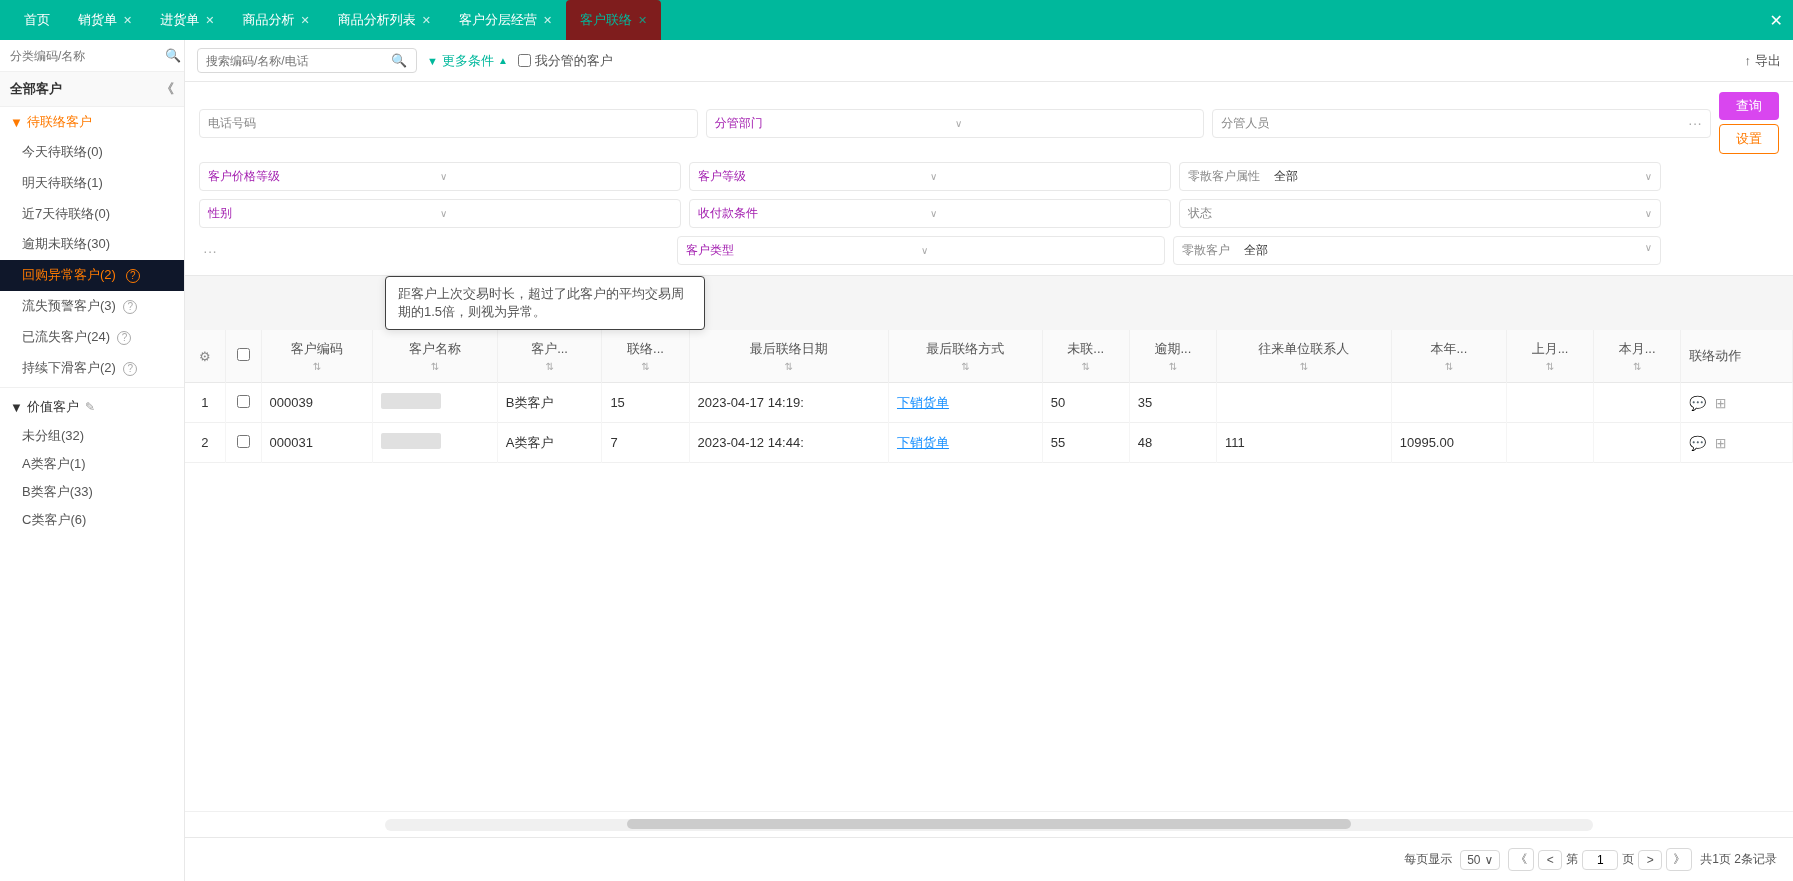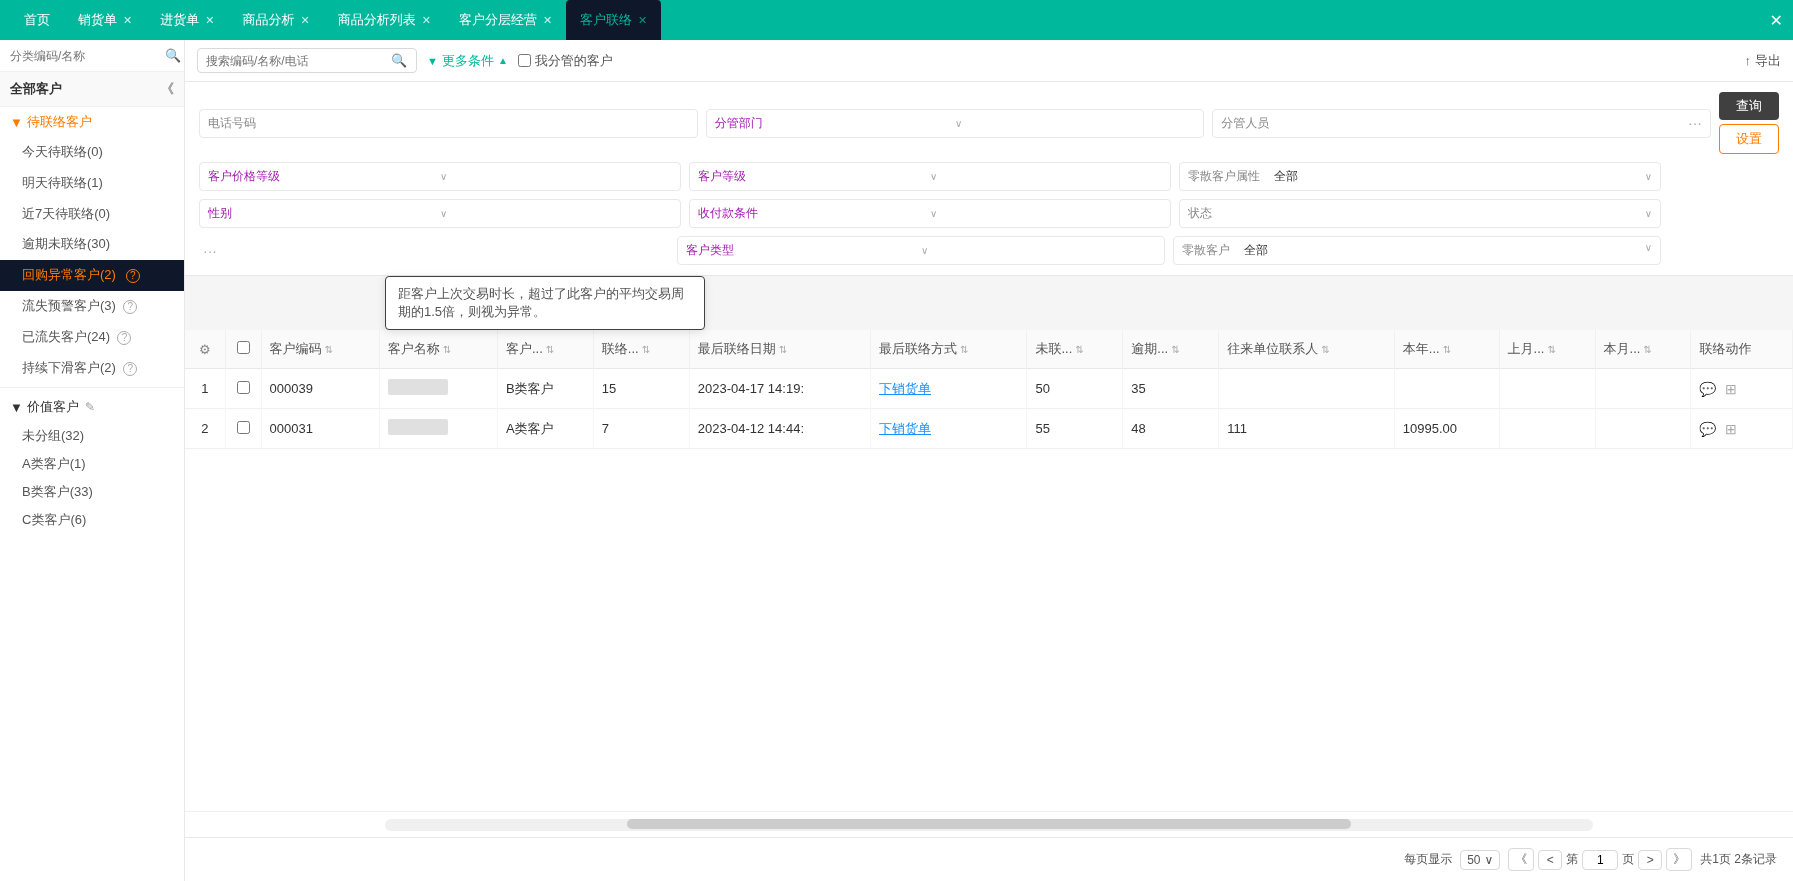--- a/index.html
+++ b/index.html
@@ -8,21 +8,21 @@
     
     .top-nav {
       display: flex; align-items: center; background: #00b89c; height: 40px; padding: 0 10px;
       color: white; position: relative;
     }
     .top-nav .nav-item {
       padding: 0 14px; height: 40px; display: flex; align-items: center; cursor: pointer;
       font-size: 13px; color: white; white-space: nowrap;
     }
     .top-nav .nav-item.active {
-      background: #0f172a; color: #00b89c; border-radius: 4px 4px 0 0;
+      background: #7f1d1d; color: #00b89c; border-radius: 4px 4px 0 0;
     }
     .top-nav .nav-item .close-x {
       margin-left: 6px; font-size: 11px; opacity: 0.8;
     }
     .top-nav .top-close {
       position: absolute; right: 10px; top: 50%; transform: translateY(-50%);
       color: white; cursor: pointer; font-size: 16px;
     }
 
     
@@ -113,21 +113,21 @@
       padding: 5px 8px; background: white; min-width: 0;
     }
     .filter-field label {
       color: #888; font-size: 12px; white-space: nowrap; margin-right: 6px;
     }
     .filter-field .dd-arrow { margin-left: auto; color: #aaa; font-size: 10px; }
     .filter-actions {
       display: flex; flex-direction: column; gap: 4px; flex-shrink: 0;
     }
     .btn-query {
-      background: #404040; color: white; border: none; border-radius: 4px;
+      background: #d946ef; color: white; border: none; border-radius: 4px;
       padding: 5px 16px; cursor: pointer; font-size: 13px;
     }
     .btn-settings {
       background: white; color: #ff7a00; border: 1px solid #ff7a00; border-radius: 4px;
       padding: 5px 16px; cursor: pointer; font-size: 13px;
     }
     .filter-select {
       display: flex; align-items: center; flex: 1; border: 1px solid #e8e8e8; border-radius: 4px;
       padding: 5px 8px; background: white; cursor: pointer;
     }
@@ -144,21 +144,21 @@
     }
     thead tr {
       background: #fafafa; border-bottom: 1px solid #e8e8e8;
     }
     thead th {
       padding: 10px 8px; text-align: left; font-size: 12px; color: #555;
       font-weight: normal; border-right: 1px solid #f0f0f0; white-space: nowrap;
     }
     thead th:first-child { width: 40px; text-align: center; }
     thead th.col-check { width: 36px; text-align: center; }
-    .th-sort { display: flex; align-items: center; gap: 3px; }
+    .th-sort { display: flex; align-items: center; gap: 3px; flex-direction: column; }
     .th-sort .sort-icon { color: #aaa; font-size: 10px; }
     tbody tr { border-bottom: 1px solid #f0f0f0; }
     tbody td {
       padding: 10px 8px; font-size: 12px; color: #333; border-right: 1px solid #f5f5f5;
       white-space: nowrap;
     }
     tbody td.center { text-align: center; }
     tbody td a { color: #1890ff; text-decoration: underline; cursor: pointer; }
     .col-settings-icon { color: #888; cursor: pointer; }
     .row-actions { display: flex; gap: 8px; align-items: center; }

